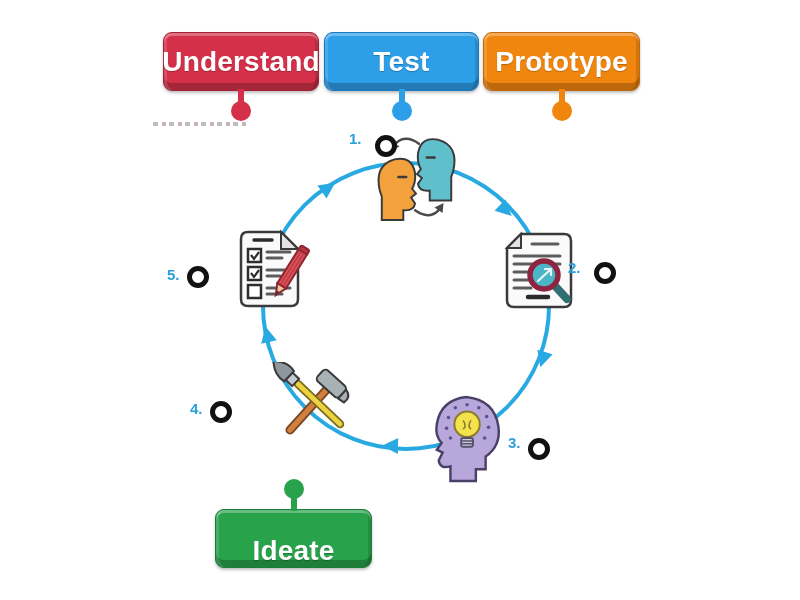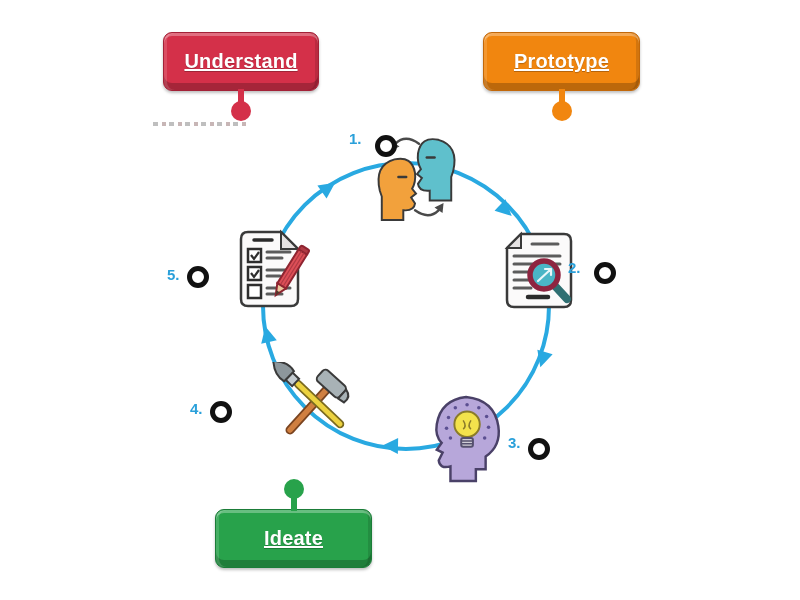--- a/index.html
+++ b/index.html
@@ -14,33 +14,33 @@
   .icon-svg{position:absolute;z-index:2;}
 
   
   .chip{position:absolute;z-index:5;display:flex;align-items:center;justify-content:center;
         height:57px;border-radius:9px;background:var(--c);
         border:1px solid var(--cd);
         box-shadow:inset 0 3px 0 rgba(255,255,255,.30), inset 3px 0 0 rgba(255,255,255,.14),
                    inset 0 -7px 0 rgba(0,0,0,.22), inset -3px 0 0 rgba(0,0,0,.12),
                    0 2px 3px rgba(0,0,0,.25);
         cursor:grab;}
-  .chip-text{color:#ffffff;font-weight:bold;font-size:20px;letter-spacing:.2px;
-             text-shadow:0 1px 1px rgba(0,0,0,.25);text-decoration:underline;}
+  .chip-text{color:#ffffff;font-weight:bold;font-size:28px;letter-spacing:.2px;
+             text-shadow:0 1px 1px rgba(0,0,0,.25);}
   .pin-stem{position:absolute;left:50%;margin-left:-3px;width:6px;height:15px;background:var(--c);}
   .pin-knob{position:absolute;left:50%;margin-left:-10px;width:20px;height:20px;border-radius:50%;background:var(--c);}
   .pin-bottom .pin-stem{bottom:-14px;}
   .pin-bottom .pin-knob{bottom:-31px;}
   .pin-top .pin-stem{top:-14px;}
   .pin-top .pin-knob{top:-31px;}
 
   #chip-understand{left:163px;top:32px;width:154px;}
   #chip-test{left:324px;top:32px;width:153px;}
   #chip-prototype{left:483px;top:32px;width:155px;justify-content:center;}
-  #chip-ideate{left:215px;top:509px;width:155px;}
+  #chip-ideate{left:215px;top:509px;width:155px;align-items:flex-end;}
   #chip-define{left:430px;top:509px;width:155px;}
 
   
   .num{position:absolute;z-index:4;font-weight:bold;font-size:15px;color:var(--numcol,#2aa0da);}
   .ring{position:absolute;z-index:4;width:12px;height:12px;border-radius:50%;
         background:#ffffff;border:5px solid #111111;cursor:pointer;}
   #num-1{left:349px;top:130px;} #ring-1{left:375px;top:135px;}
   #num-2{left:568px;top:259px;} #ring-2{left:594px;top:262px;}
   #num-3{left:508px;top:434px;} #ring-3{left:528px;top:438px;}
   #num-4{left:190px;top:400px;} #ring-4{left:210px;top:401px;}
@@ -176,20 +176,25 @@
   <div class="ring" id="ring-2"></div>
   <div class="ring" id="ring-3"></div>
   <div class="ring" id="ring-4"></div>
   <div class="ring" id="ring-5"></div>
 
   <div class="chip pin-bottom" id="chip-understand" style="--c: #d43049; --cd: #a32137;">
     <span class="chip-text">Understand</span>
     <span class="pin-stem"></span>
     <span class="pin-knob"></span>
   </div>
+  <div class="chip pin-bottom" id="chip-test" style="--c: #2d9ee8; --cd: #1778c2;">
+    <span class="chip-text">Test</span>
+    <span class="pin-stem"></span>
+    <span class="pin-knob"></span>
+  </div>
   <div class="chip pin-bottom" id="chip-prototype" style="--c: #f1860f; --cd: #c2680a;">
     <span class="chip-text">Prototype</span>
     <span class="pin-stem"></span>
     <span class="pin-knob"></span>
   </div>
   <div class="chip pin-top" id="chip-ideate" style="--c: #28a24b; --cd: #1b7c38;">
     <span class="chip-text">Ideate</span>
     <span class="pin-stem"></span>
     <span class="pin-knob"></span>
   </div>

